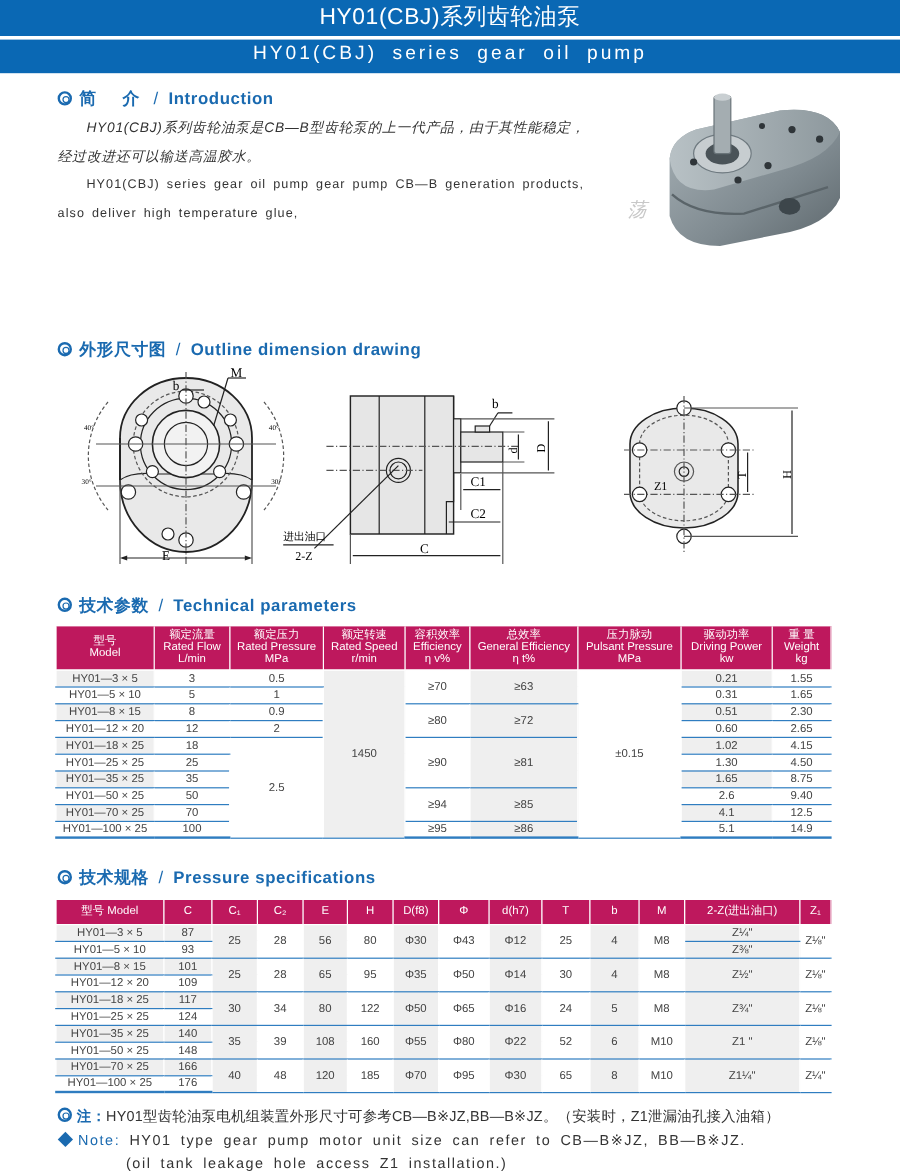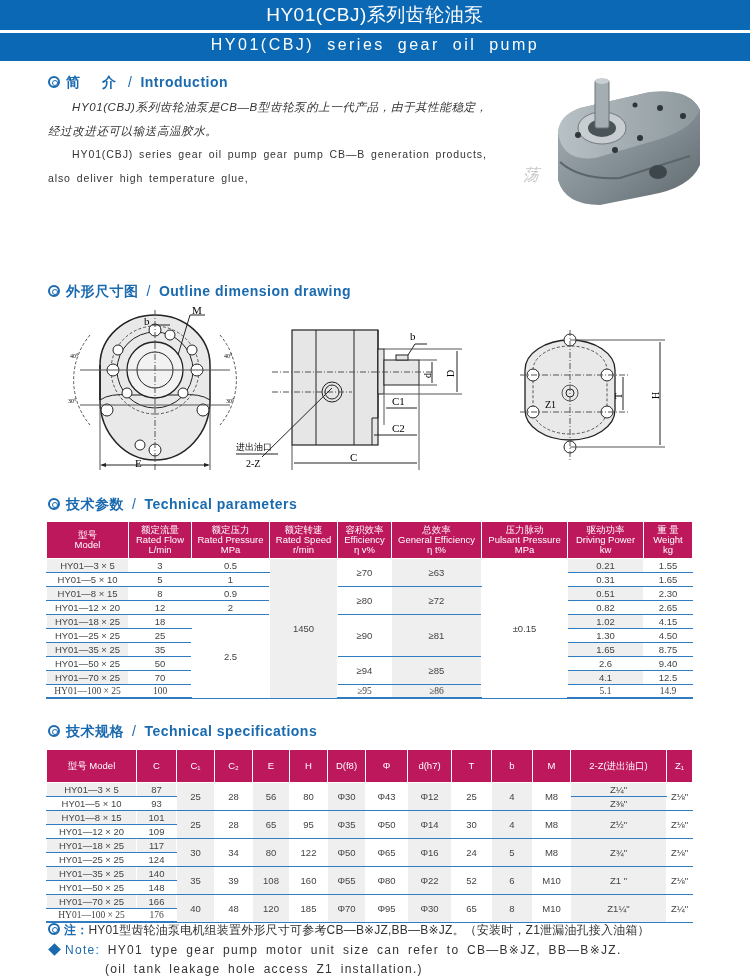--- a/index.html
+++ b/index.html
@@ -29,21 +29,21 @@
   .watermark { position: absolute; left: 523px; top: 165px; font-size: 16px; color: #c8c8c8; font-style: italic; }
 
   .drawing { position: absolute; }
 
   table.spec { position: absolute; border-collapse: collapse; font-size: 9.5px; color: #444; table-layout: fixed; }
   table.spec th { background: #be185d; color: #fff; font-weight: normal; line-height: 10px; border: 1px solid #ffffff;
     border-top: none; text-align: center; padding: 0 1px; }
   table.spec td { text-align: center; border: 1px solid #2f7dc0; border-left: 1px solid #ffffff; border-right: 1px solid #ffffff; height: 14px; padding: 0; }
   table.spec td.g { background: #efefef; }
   table.spec td.w { background: #ffffff; }
-  table.spec tr.last td { border-bottom: 2px solid #2f7dc0; font-family: Liberation Serif, serif; }
+  table.spec tr.last td { border-bottom: 2px solid #2f7dc0; }
 
   .note { position: absolute; left: 48px; font-size: 12px; color: #333; white-space: nowrap; letter-spacing: 0.2px; }
   .note .lbl { color: #1a6ab0; font-weight: bold; }
   .note .lbl2 { color: #1a6ab0; }
   .note .ring { display: inline-block; width: 12px; height: 12px; border: 2px solid #1a6ab0; border-radius: 50%; vertical-align: -1px; margin-right: 4px; position: relative; }
   .note .ring::after { content: ""; position: absolute; left: 2px; top: 2px; width: 4px; height: 4px; border: 1px solid #1a6ab0; border-radius: 50%; }
   .note .diamond { display: inline-block; width: 9px; height: 9px; background: #1a6ab0; transform: rotate(45deg); margin: 0 6px 0 2px; }
   .note.en { letter-spacing: 1.3px; word-spacing: 3px; }
 </style>
 </head>
@@ -264,21 +264,21 @@
     <td class="w">0.9</td>
     <td class="w" rowspan="2">≥80</td>
     <td class="g" rowspan="2">≥72</td>
     <td class="g">0.51</td>
     <td class="w">2.30</td>
   </tr>
   <tr>
     <td class="w">HY01—12 × 20</td>
     <td class="w">12</td>
     <td class="w">2</td>
-    <td class="w">0.82</td>
+    <td class="w">0.60</td>
     <td class="w">2.65</td>
   </tr>
   <tr>
     <td class="g">HY01—18 × 25</td>
     <td class="w">18</td>
     <td class="w" rowspan="6">2.5</td>
     <td class="w" rowspan="3">≥90</td>
     <td class="g" rowspan="3">≥81</td>
     <td class="g">1.02</td>
     <td class="w">4.15</td>
@@ -314,42 +314,42 @@
     <td class="w">100</td>
     <td class="w">≥95</td>
     <td class="g">≥86</td>
     <td class="w">5.1</td>
     <td class="w">14.9</td>
   </tr>
 </tbody>
   </table>
 
 <div class="sec-title" style="top:723px;">
-  <span class="ring"></span><span>技术规格</span><span class="slash">/</span><span>Technical specifications</span>
+  <span class="ring"></span><span>技术规格</span><span class="slash">/</span><span>Pressure specifications</span>
 </div>
 
 <table class="spec" style="left:46px;top:750px;width:646px;">
   <colgroup>
     <col style="width:90px">
       <col style="width:40px">
       <col style="width:38px">
       <col style="width:38px">
       <col style="width:37px">
       <col style="width:38px">
       <col style="width:38px">
       <col style="width:42px">
       <col style="width:44px">
       <col style="width:40px">
       <col style="width:41px">
       <col style="width:38px">
       <col style="width:96px">
       <col style="width:26px">
   </colgroup>
   <tbody>
-      <tr style="height:32px;">
+      <tr style="height:20px;">
     <th>型号 Model</th>
     <th>C</th>
     <th>C₁</th>
     <th>C₂</th>
     <th>E</th>
     <th>H</th>
     <th>D(f8)</th>
     <th>Φ</th>
     <th>d(h7)</th>
     <th>T</th>

